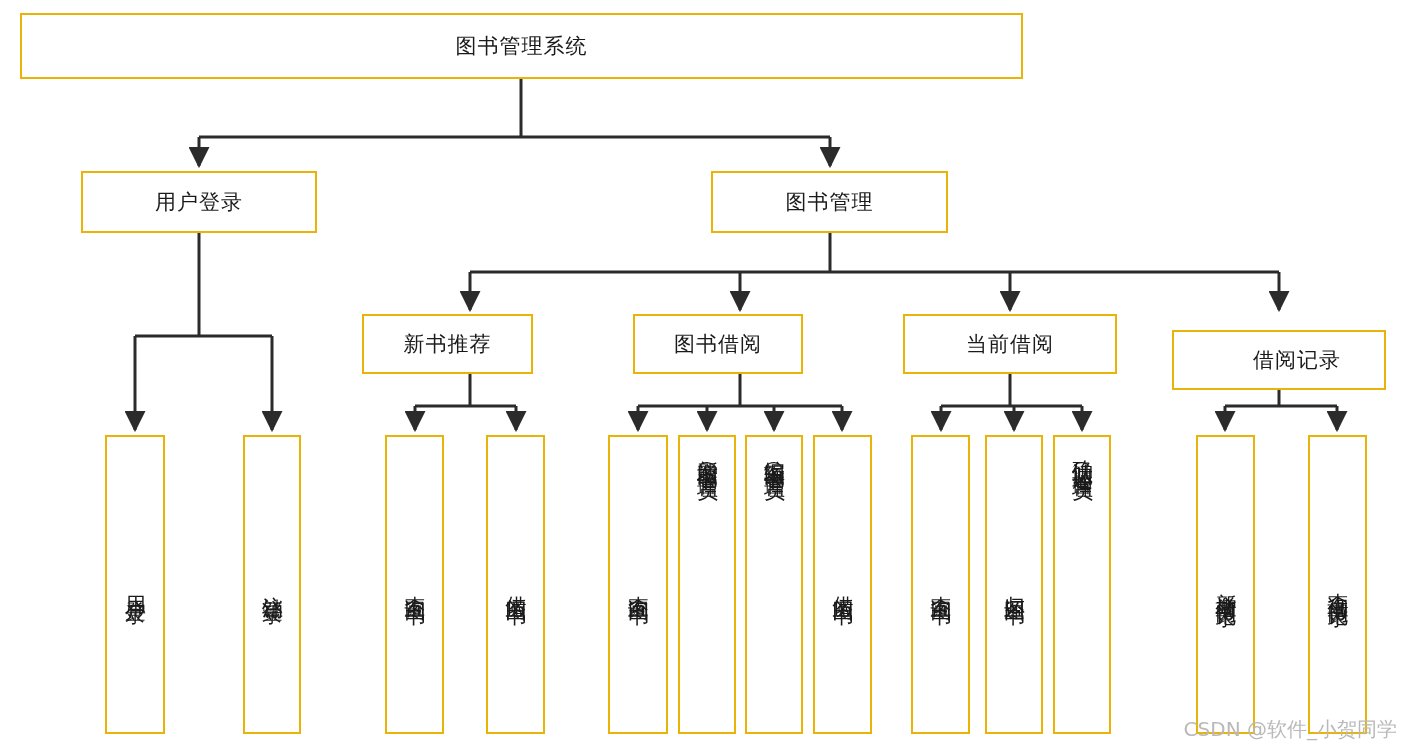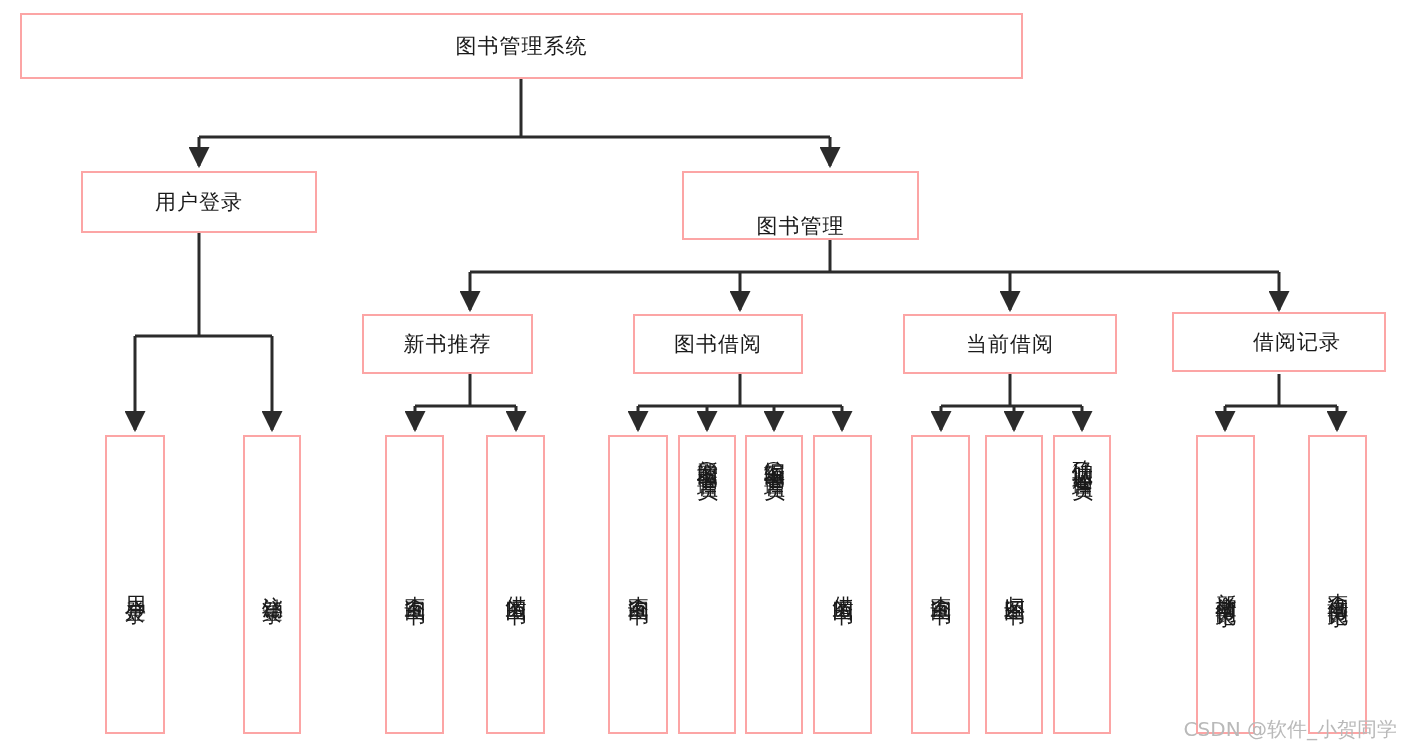--- a/index.html
+++ b/index.html
@@ -22,21 +22,21 @@
     position: absolute;
     left: 0;
     top: 0;
     width: 1405px;
     height: 747px;
   }
   .node {
     position: absolute;
     box-sizing: border-box;
     background: #ffffff;
-    border: 2px solid #fca5a5;
+    border: 2px solid #eab308;
     display: flex;
     align-items: center;
     justify-content: center;
     color: #1a1a1a;
     z-index: 3;
   }
   .node-label {
     font-size: 21px;
     line-height: 1.15;
     letter-spacing: 1px;
@@ -126,34 +126,34 @@
     </g>
   </svg>
 
   <div class="node" id="node-root" style="left: 20px; top: 13px; width: 1003px; height: 66px;">
     <span class="node-label">图书管理系统</span>
   </div>
 
   <div class="node" id="node-l2-0" style="left: 81px; top: 171px; width: 236px; height: 62px;">
     <span class="node-label">用户登录</span>
   </div>
-  <div class="node" id="node-l2-1" style="left: 682px; top: 171px; width: 237px; height: 69px; align-items: flex-end;">
+  <div class="node" id="node-l2-1" style="left: 711px; top: 171px; width: 237px; height: 62px;">
     <span class="node-label">图书管理</span>
   </div>
 
   <div class="node" id="node-l3-0" style="left: 362px; top: 314px; width: 171px; height: 60px;">
     <span class="node-label">新书推荐</span>
   </div>
   <div class="node" id="node-l3-1" style="left: 633px; top: 314px; width: 170px; height: 60px;">
     <span class="node-label">图书借阅</span>
   </div>
   <div class="node" id="node-l3-2" style="left: 903px; top: 314px; width: 214px; height: 60px; align-items: center;">
     <span class="node-label">当前借阅</span>
   </div>
-  <div class="node" id="node-l3-3" style="left: 1172px; top: 312px; width: 214px; height: 60px; padding-left: 36px;">
+  <div class="node" id="node-l3-3" style="left: 1172px; top: 330px; width: 214px; height: 60px; padding-left: 36px;">
     <span class="node-label">借阅记录</span>
   </div>
 
   <div class="node vertical centered" id="node-leaf-0" style="left: 105px; top: 435px; width: 60px; height: 299px;">
     <span class="node-label">用户登录</span>
   </div>
   <div class="node vertical centered" id="node-leaf-1" style="left: 243px; top: 435px; width: 58px; height: 299px;">
     <span class="node-label">注销登录</span>
   </div>
   <div class="node vertical centered" id="node-leaf-2" style="left: 385px; top: 435px; width: 59px; height: 299px;">

